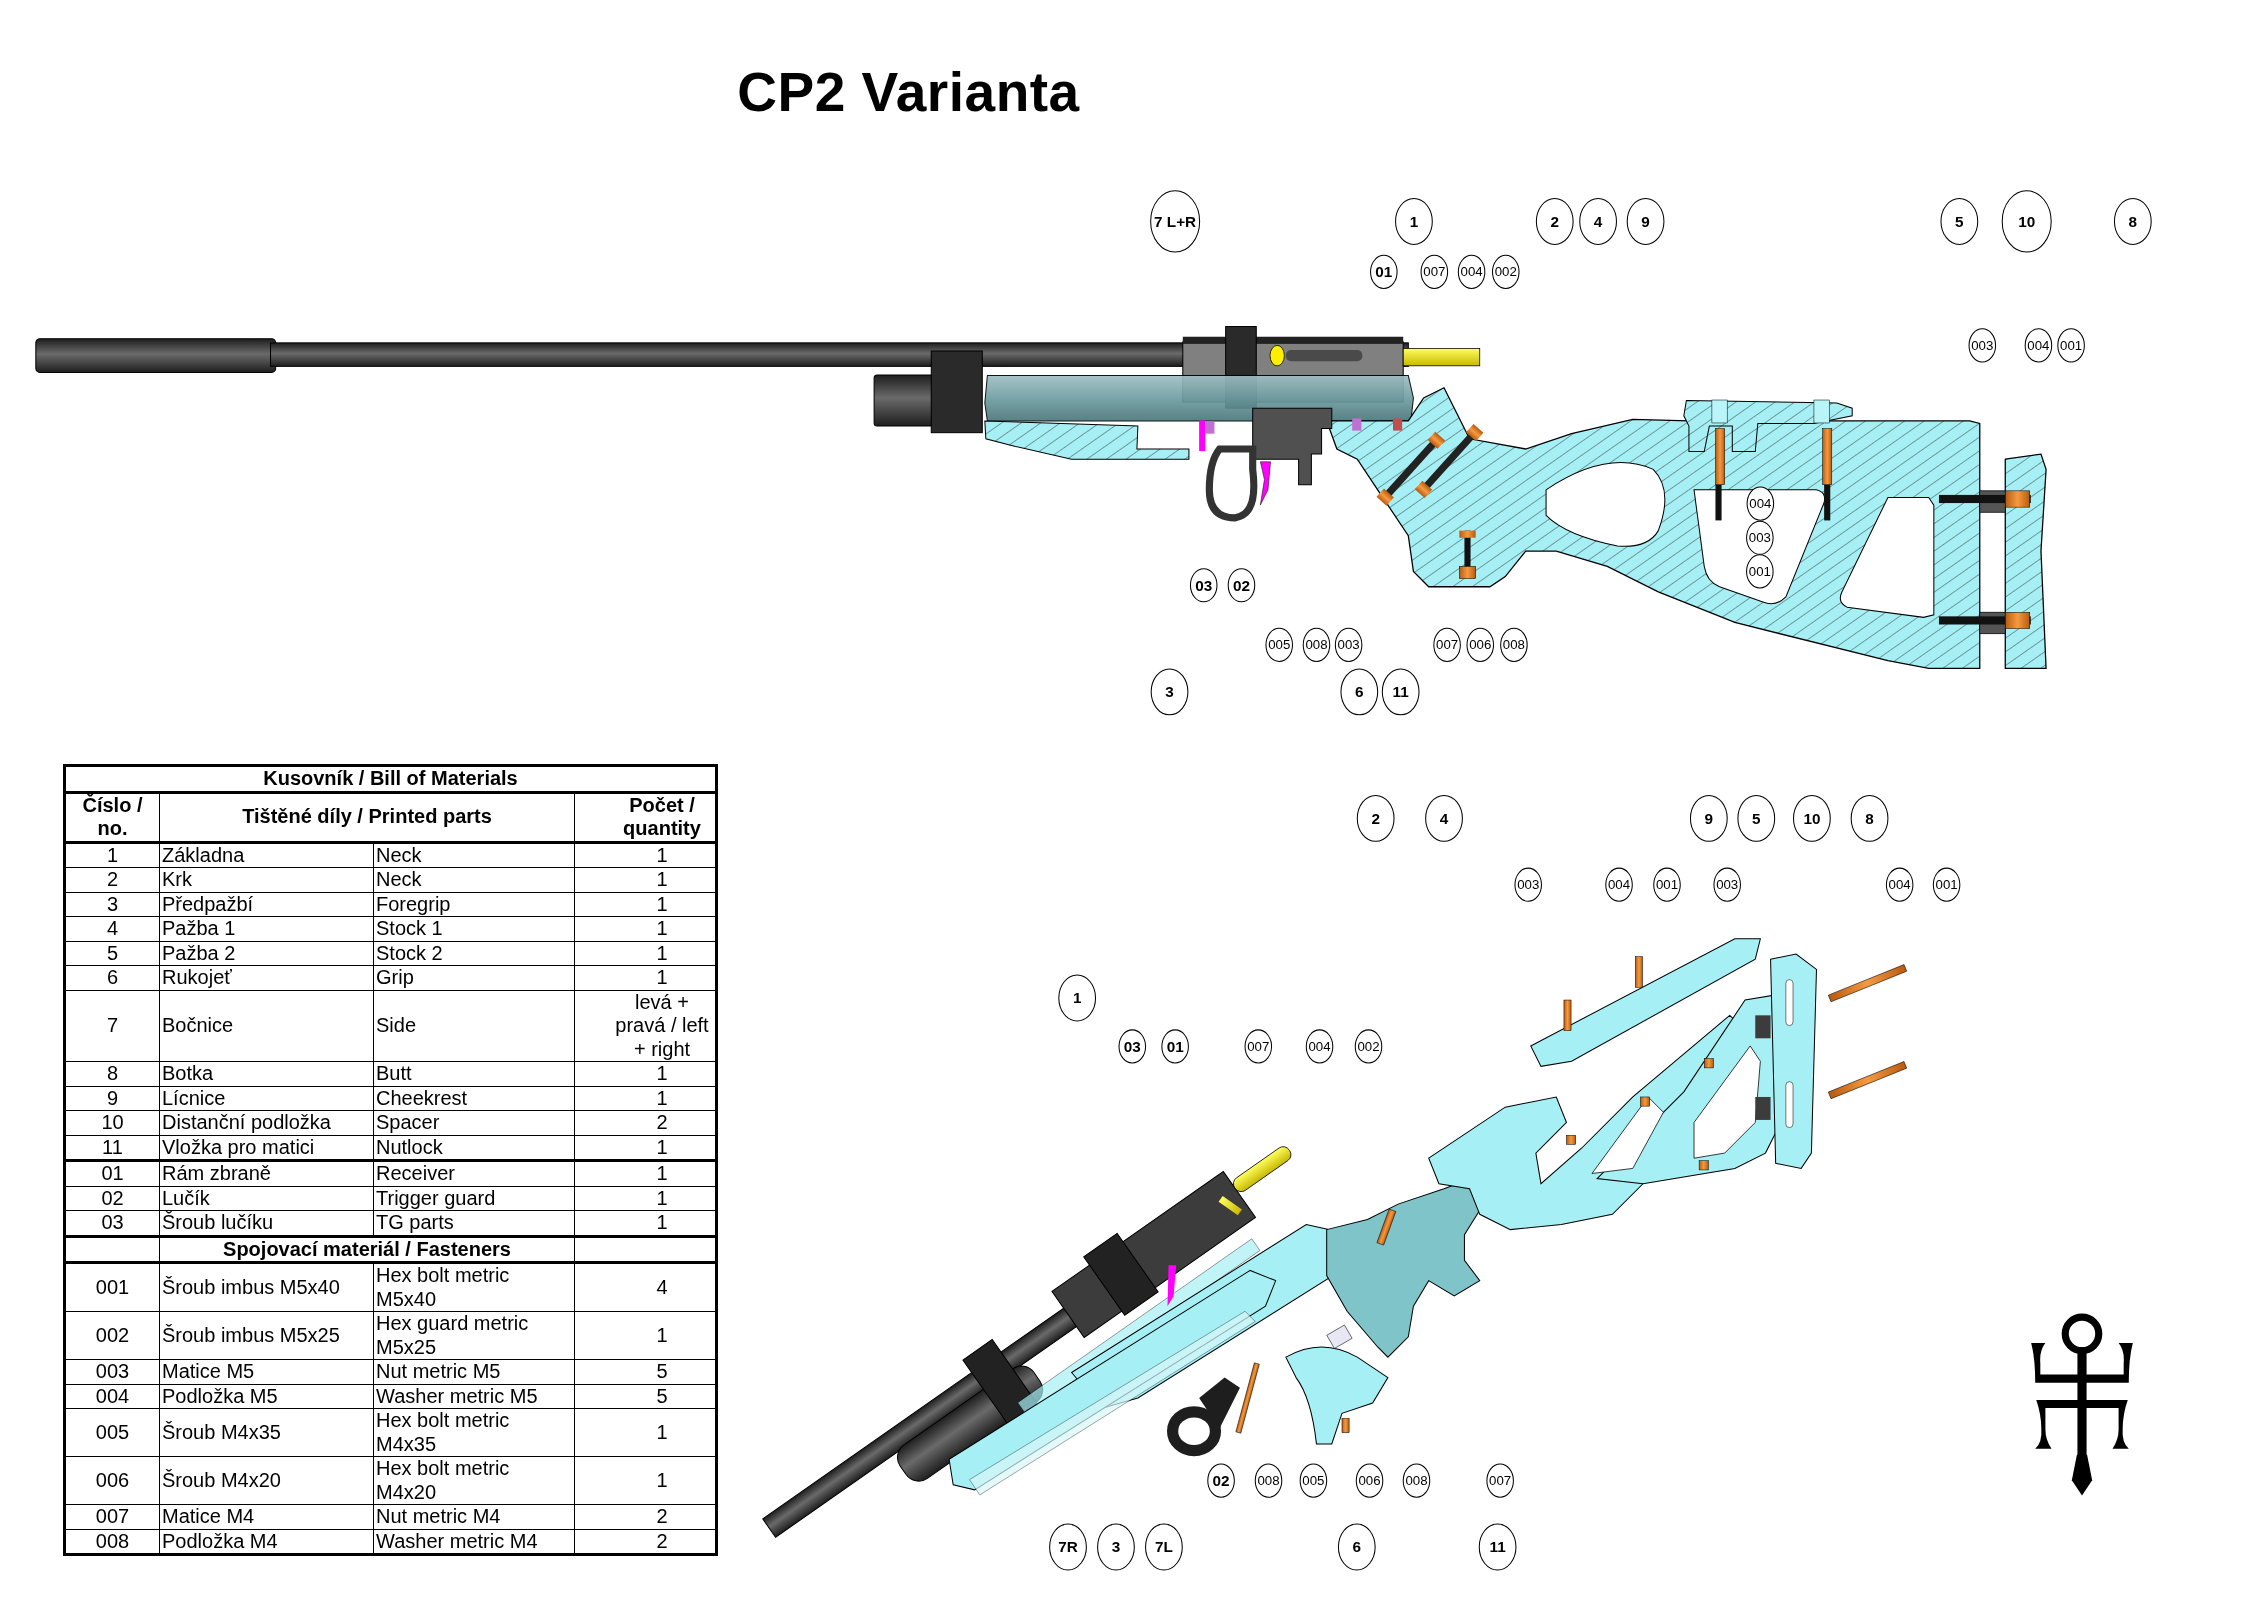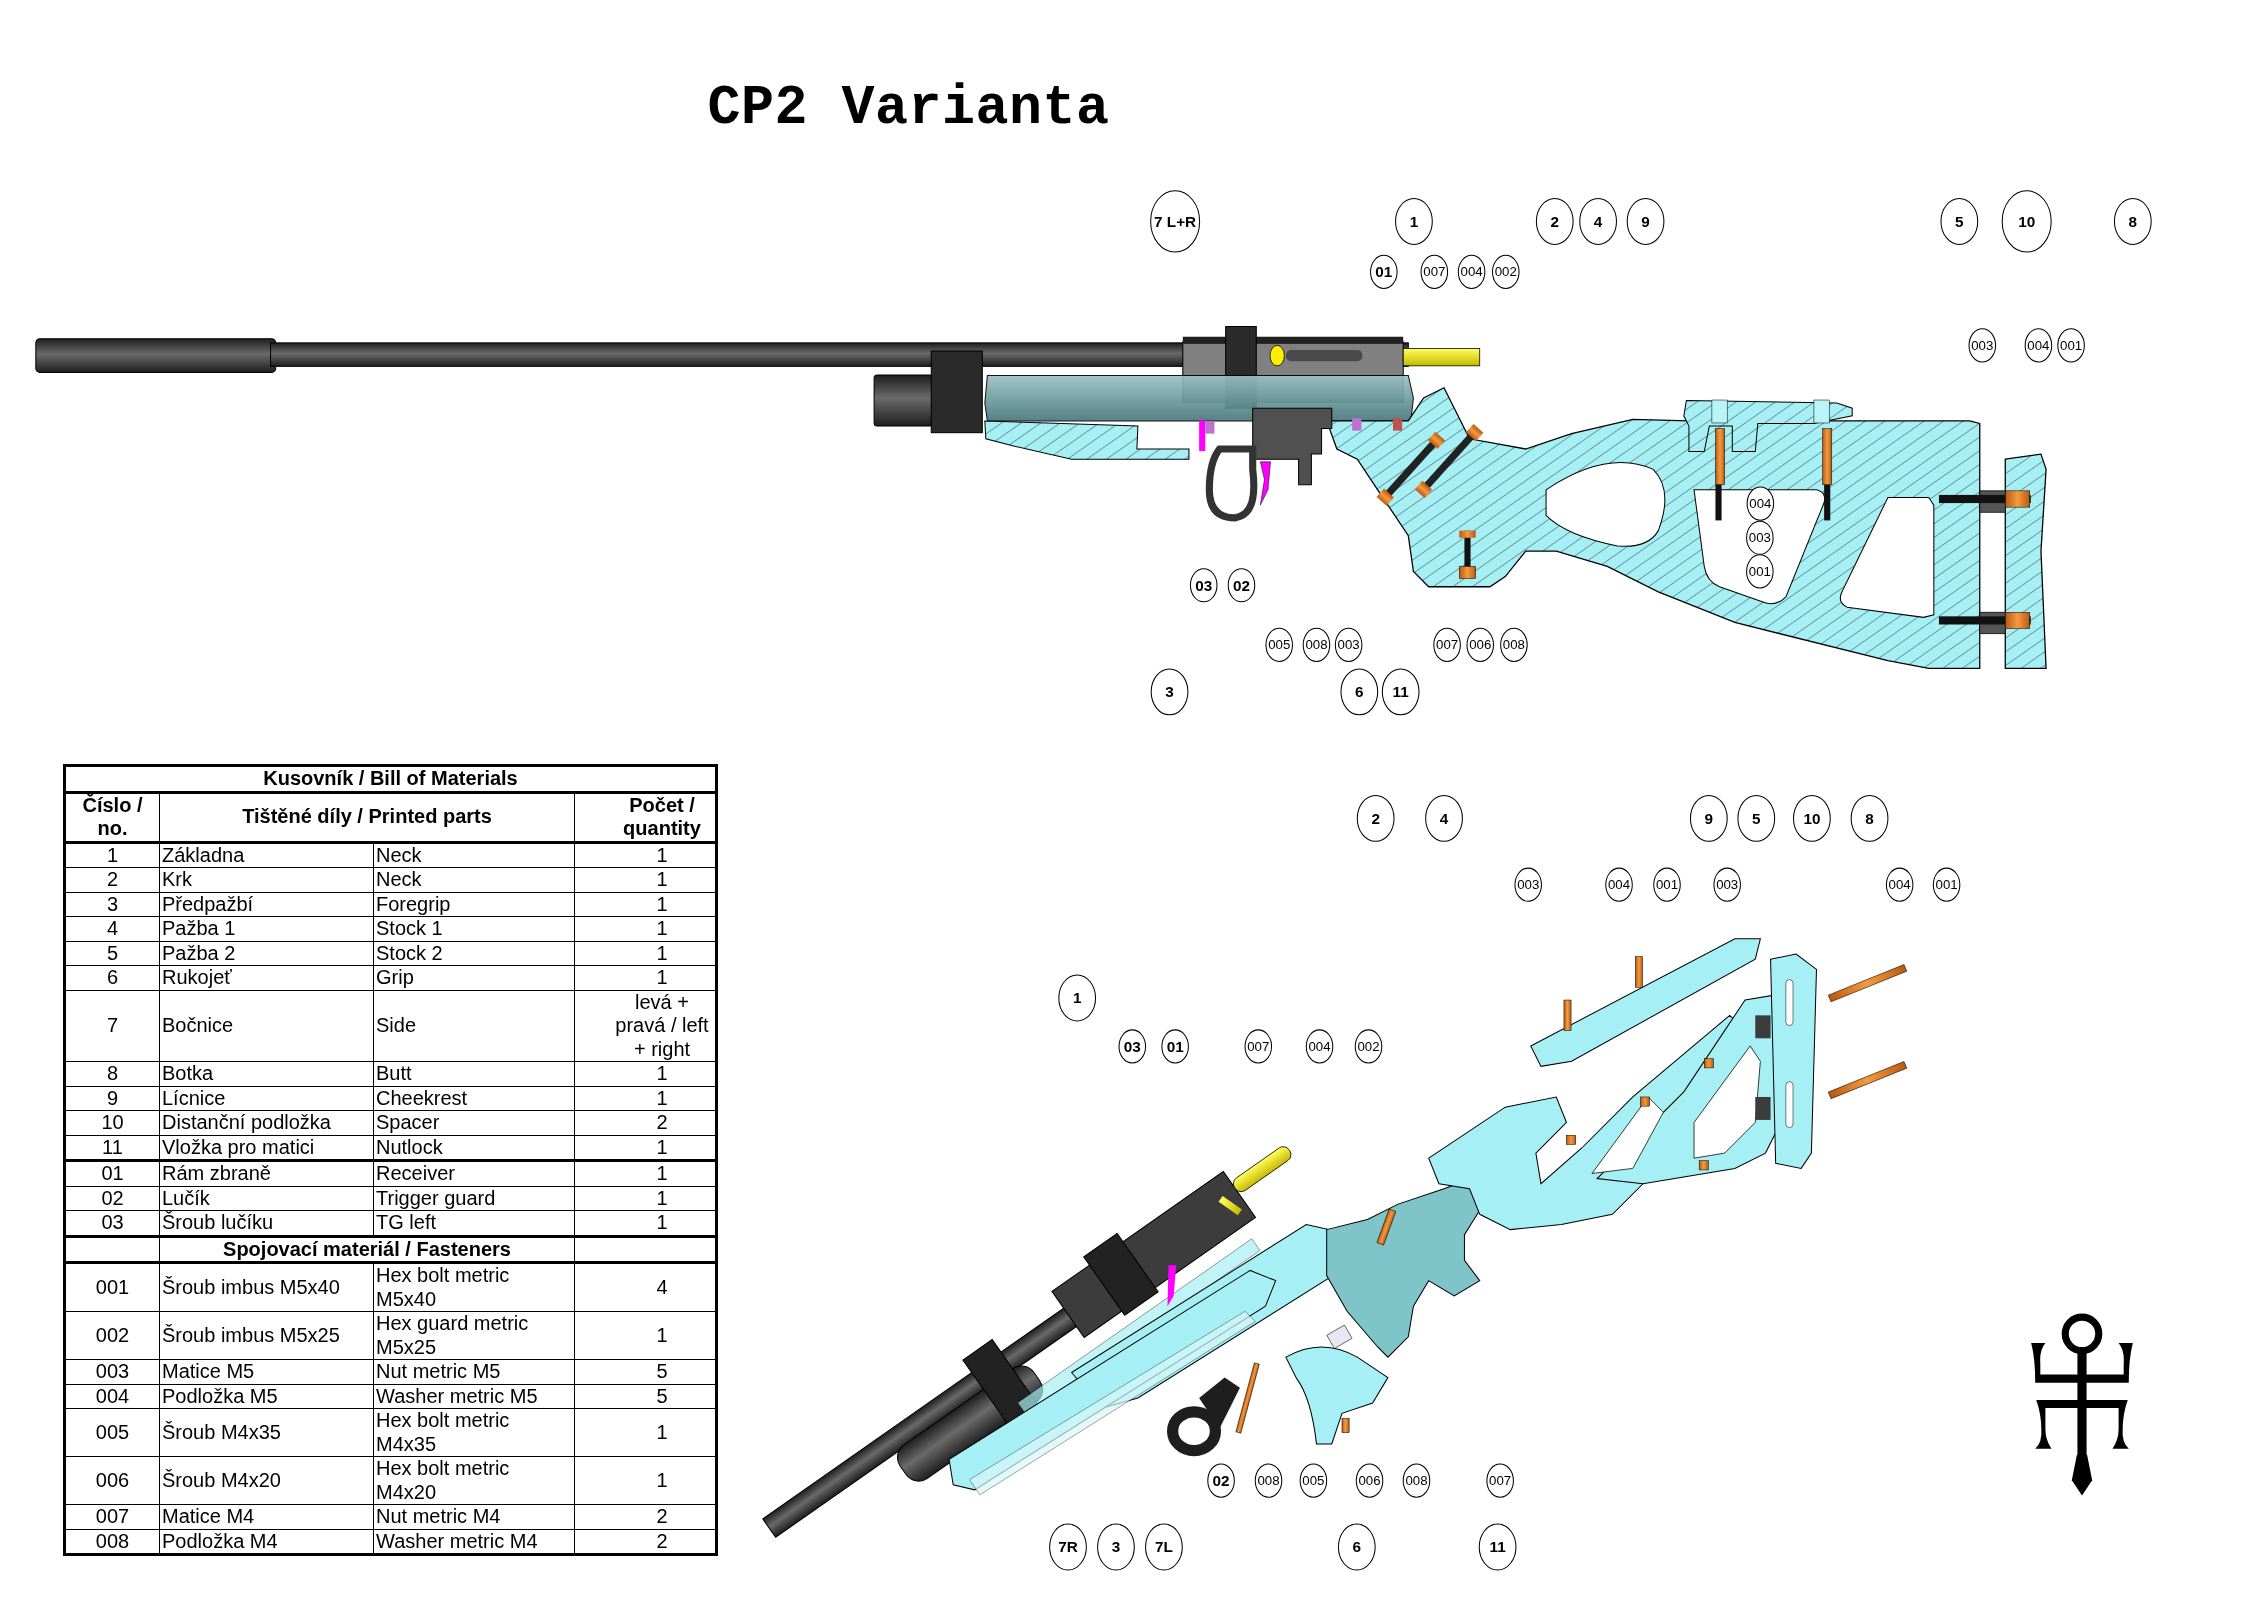--- a/index.html
+++ b/index.html
@@ -1,17 +1,17 @@
 <!DOCTYPE html>
 <html style="font-size:8.2px"><head>
 <meta charset="utf-8">
 <style>
   html,body{margin:0;padding:0;background:#fff;}
   body{width:2261px;height:1623px;position:relative;overflow:hidden;font-family:"Liberation Sans",sans-serif;color:#000;}
-  .title{position:absolute;left:0;width:1817px;top:77px;text-align:center;font-size:55px;font-weight:bold;font-family:Liberation Mono, monospace;letter-spacing:0.5px;}
+  .title{position:absolute;left:0;width:1817px;top:60px;text-align:center;font-size:55px;font-weight:bold;font-family:Liberation Sans, sans-serif;letter-spacing:0.5px;}
   svg.drawing{position:absolute;left:0;top:0;}
   .balloon-text{font-family:"Liberation Sans",sans-serif;text-anchor:middle;dominant-baseline:central;}
   .b-bold{font-weight:bold;font-size:30px;}
   .b-norm{font-size:26px;}
   
   .bom{position:absolute;left:63px;top:764px;width:655px;border-collapse:collapse;font-family:"Liberation Sans",sans-serif;font-size:20px;border:3.1px solid #000;}
   .bom td,.bom th{border:1px solid #000;padding:0 2px;height:23.5px;line-height:23.5px;}
   .bom th{font-weight:bold;text-align:center;}
   .bom .c-no{width:89px;text-align:center;}
   .bom .c-cz{width:209px;}
@@ -496,21 +496,21 @@
       </tr>
       <tr>
         <td class="c-no">02</td>
         <td class="c-cz">Lučík</td>
         <td class="c-en">Trigger guard</td>
         <td class="c-q">1</td>
       </tr>
       <tr>
         <td class="c-no">03</td>
         <td class="c-cz">Šroub lučíku</td>
-        <td class="c-en">TG left</td>
+        <td class="c-en">TG parts</td>
         <td class="c-q">1</td>
       </tr>
       <tr class="thick-top">
         <td class="c-no"></td>
         <th colspan="2">Spojovací materiál / Fasteners</th>
         <td></td>
       </tr>
       <tr class="thick-top">
         <td class="c-no">001</td>
         <td class="c-cz">Šroub imbus M5x40</td>

